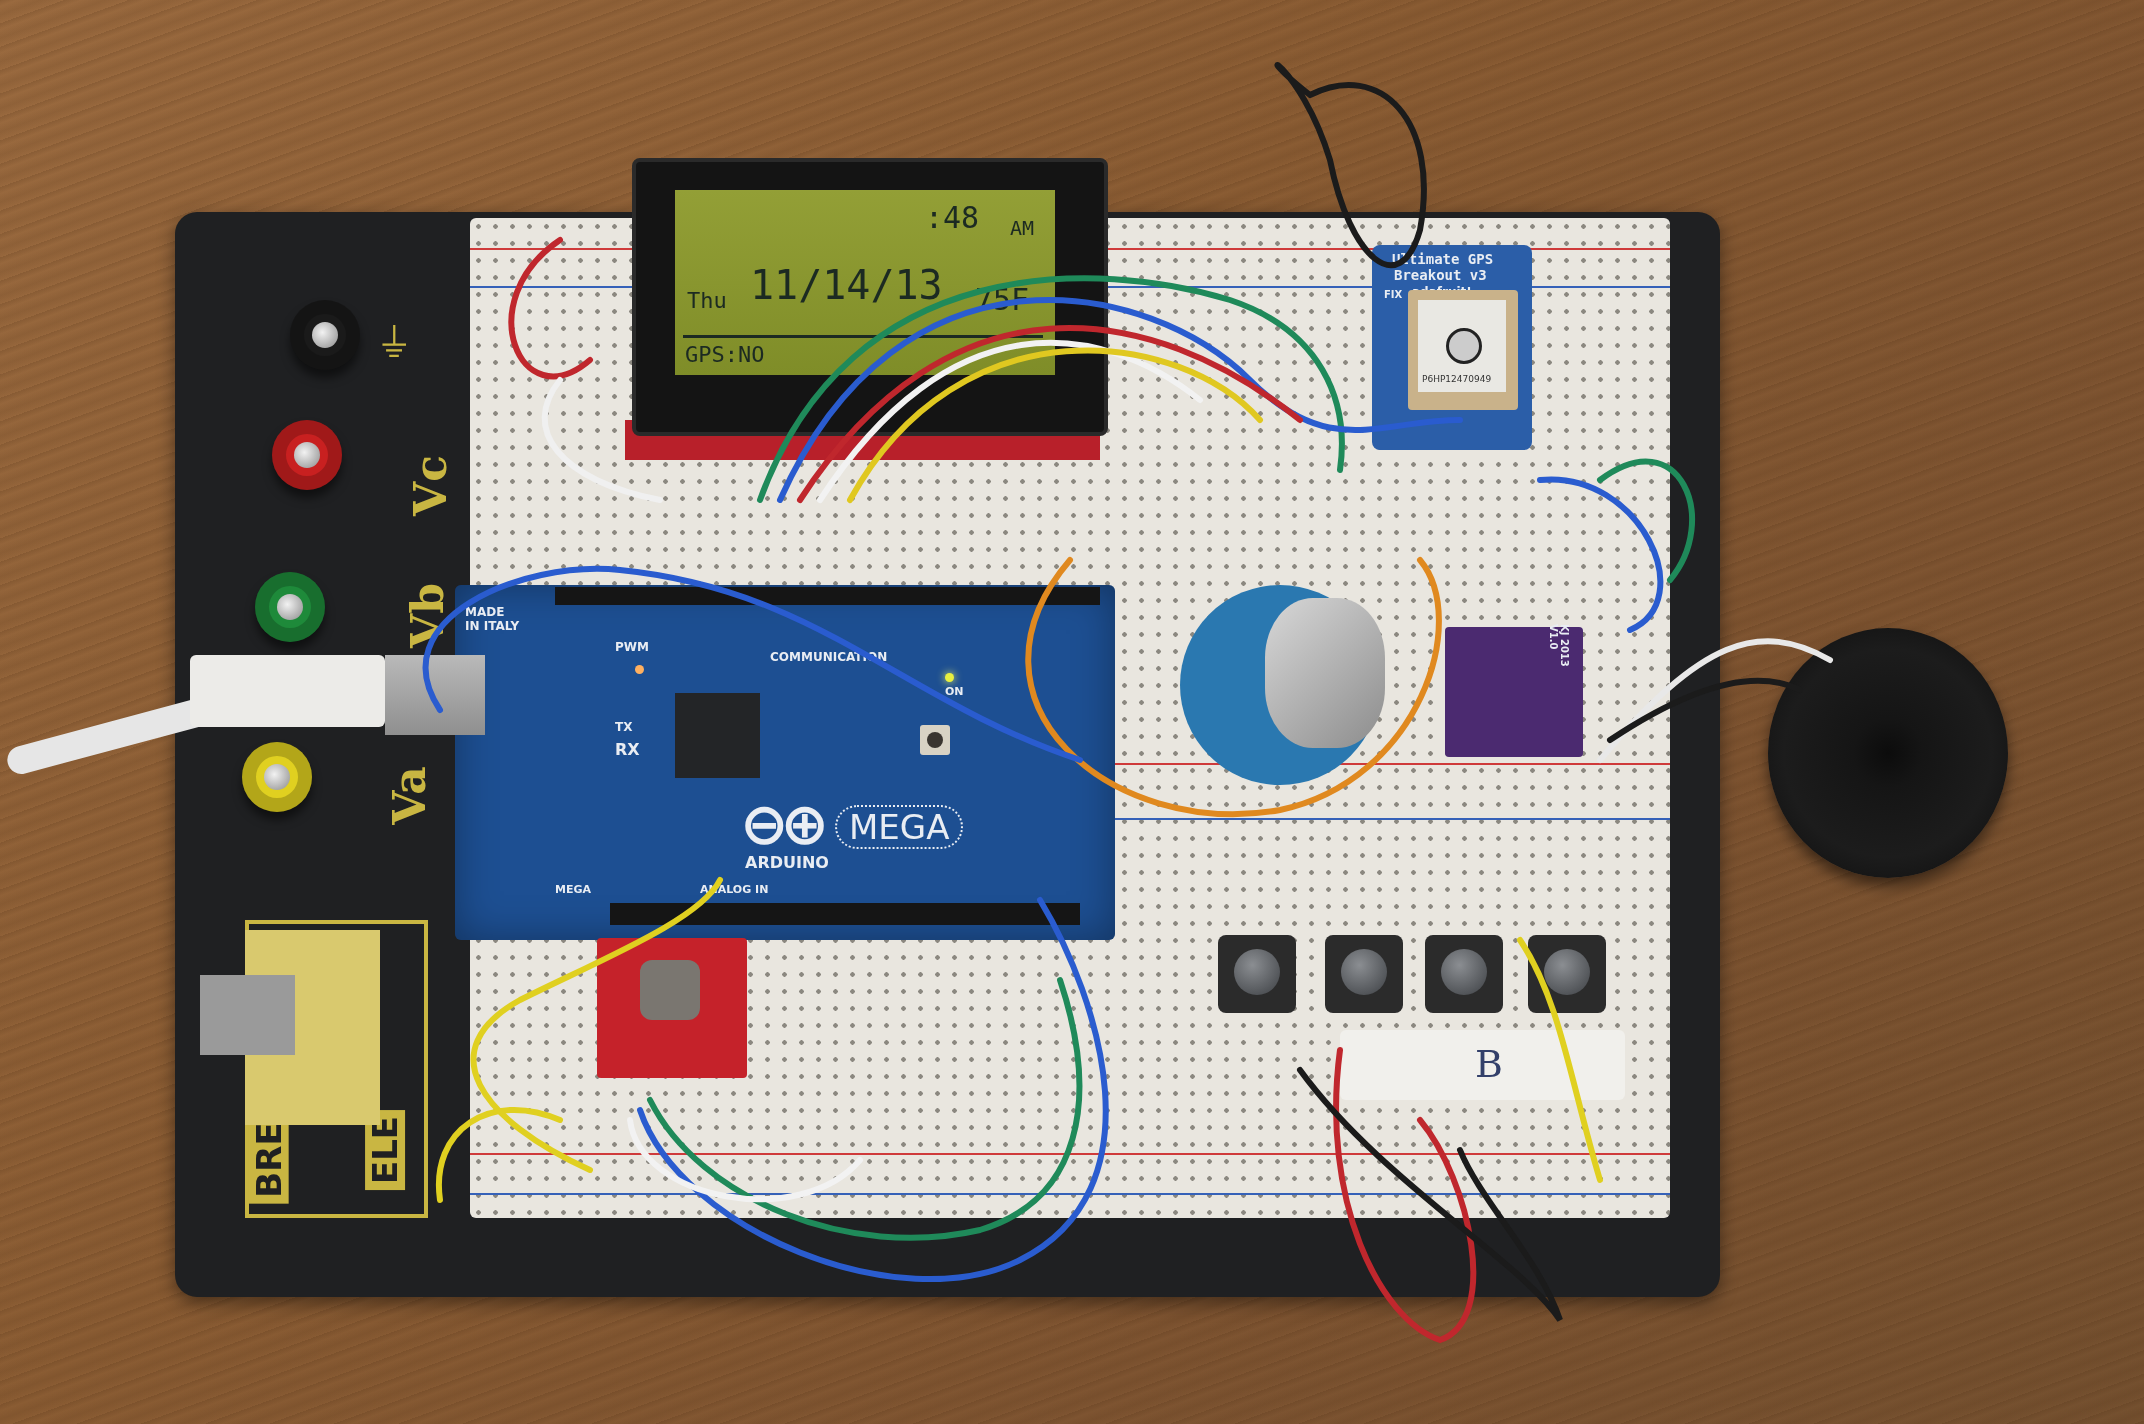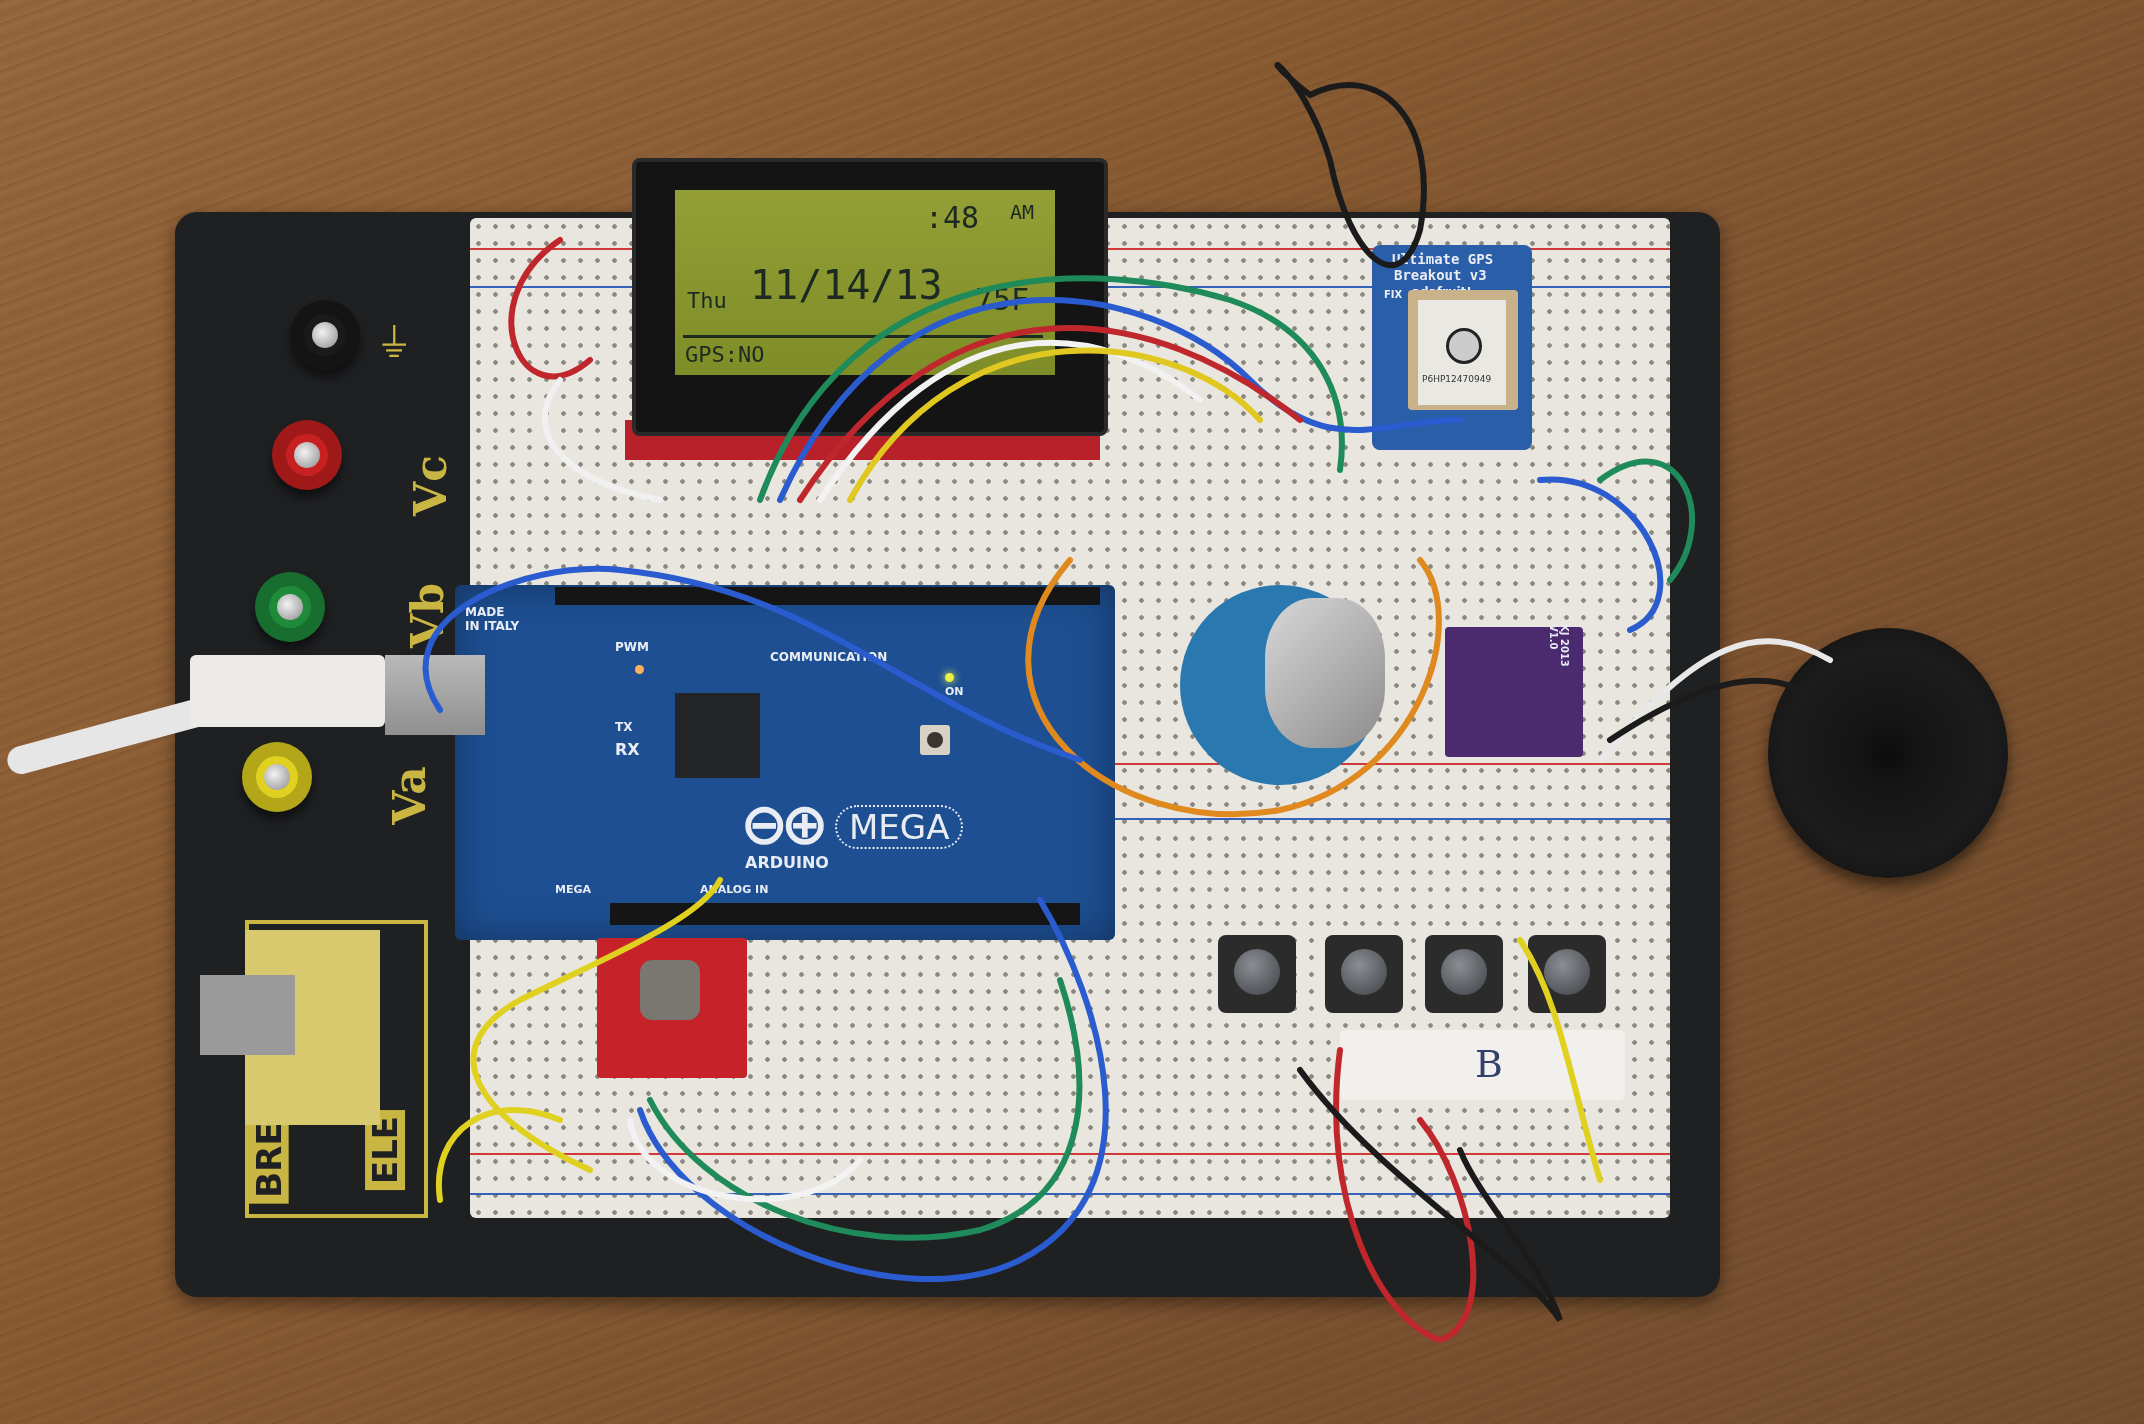--- a/index.html
+++ b/index.html
@@ -37,21 +37,21 @@
   .mcu { position:absolute; background:#232527; }
   .silk { position:absolute; color:#e9edf3; font-weight:bold; }
   .arduino-logo { position:absolute; color:#e9edf3; font-size:58px; font-weight:bold; letter-spacing:-8px; }
   
   #usb-cable { left:0; top:690px; width:230px; height:28px; background:#e6e6e6; transform:rotate(-15deg); transform-origin:right center; border-radius:14px; }
   #usb-plug { left:190px; top:655px; width:195px; height:72px; background:#ecebe8; border-radius:6px; }
   #usb-jack { left:385px; top:655px; width:100px; height:80px; background:linear-gradient(#b9b9b9,#8f8f8f); }
   
   #gps { left:1372px; top:245px; width:160px; height:205px; background:#2b5ea8; border-radius:8px; }
   #gps-patch { left:1408px; top:290px; width:110px; height:120px; background:#c9b28a; border-radius:4px; }
-  #gps-patch-inner { left:1418px; top:300px; width:88px; height:105px; background:#e9e8e3; }
+  #gps-patch-inner { left:1418px; top:300px; width:88px; height:92px; background:#e9e8e3; }
   
   #rtc { left:1180px; top:585px; width:200px; height:200px; border-radius:50%; background:#2a78b0; }
   #rtc-cell { left:1265px; top:598px; width:120px; height:150px; border-radius:40%; background:linear-gradient(135deg,#d8d8d8,#8c8c8c); }
   
   #purple { left:1445px; top:627px; width:138px; height:130px; background:#4b2a70; border-radius:4px; }
   
   #joystick { left:597px; top:938px; width:150px; height:140px; background:#c5222a; border-radius:4px; }
   #joystick-cap { left:640px; top:960px; width:60px; height:60px; background:#7a7670; border-radius:12px; }
   
   .tact { position:absolute; width:78px; height:78px; background:#2b2b2b; border-radius:8px; }
@@ -93,21 +93,21 @@
   <div class="rail-line rail-red" style="left:0;top:545px;width:1200px;"></div>
   <div class="rail-line rail-blue" style="left:0;top:600px;width:1200px;"></div>
   <div class="rail-line rail-red" style="left:0;top:935px;width:1200px;"></div>
   <div class="rail-line rail-blue" style="left:0;top:975px;width:1200px;"></div>
 </div>
 
 <div id="lcd-pcb" class="abs"></div>
 <div id="lcd-frame" class="abs"></div>
 <div id="lcd-screen" class="abs">
   <div class="lcd-text" style="left:250px;top:10px;font-size:30px;">:48</div>
-  <div class="lcd-text" style="left:335px;top:10px;font-size:20px;">AM</div>
+  <div class="lcd-text" style="left:335px;top:26px;font-size:20px;">AM</div>
   <div class="lcd-text" style="left:12px;top:98px;font-size:22px;">Thu</div>
   <div class="lcd-text" style="left:75px;top:72px;font-size:40px;">11/14/13</div>
   <div class="lcd-text" style="left:300px;top:92px;font-size:30px;">75F</div>
   <div style="position:absolute;left:8px;top:145px;width:360px;height:3px;background:#1c2a22;"></div>
   <div class="lcd-text" style="left:10px;top:152px;font-size:22px;">GPS:NO</div>
 </div>
 
 <div id="arduino" class="abs">
   <div class="header" style="left:100px;top:2px;width:545px;height:18px;"></div>
   <div class="header" style="left:155px;top:318px;width:470px;height:22px;"></div>

